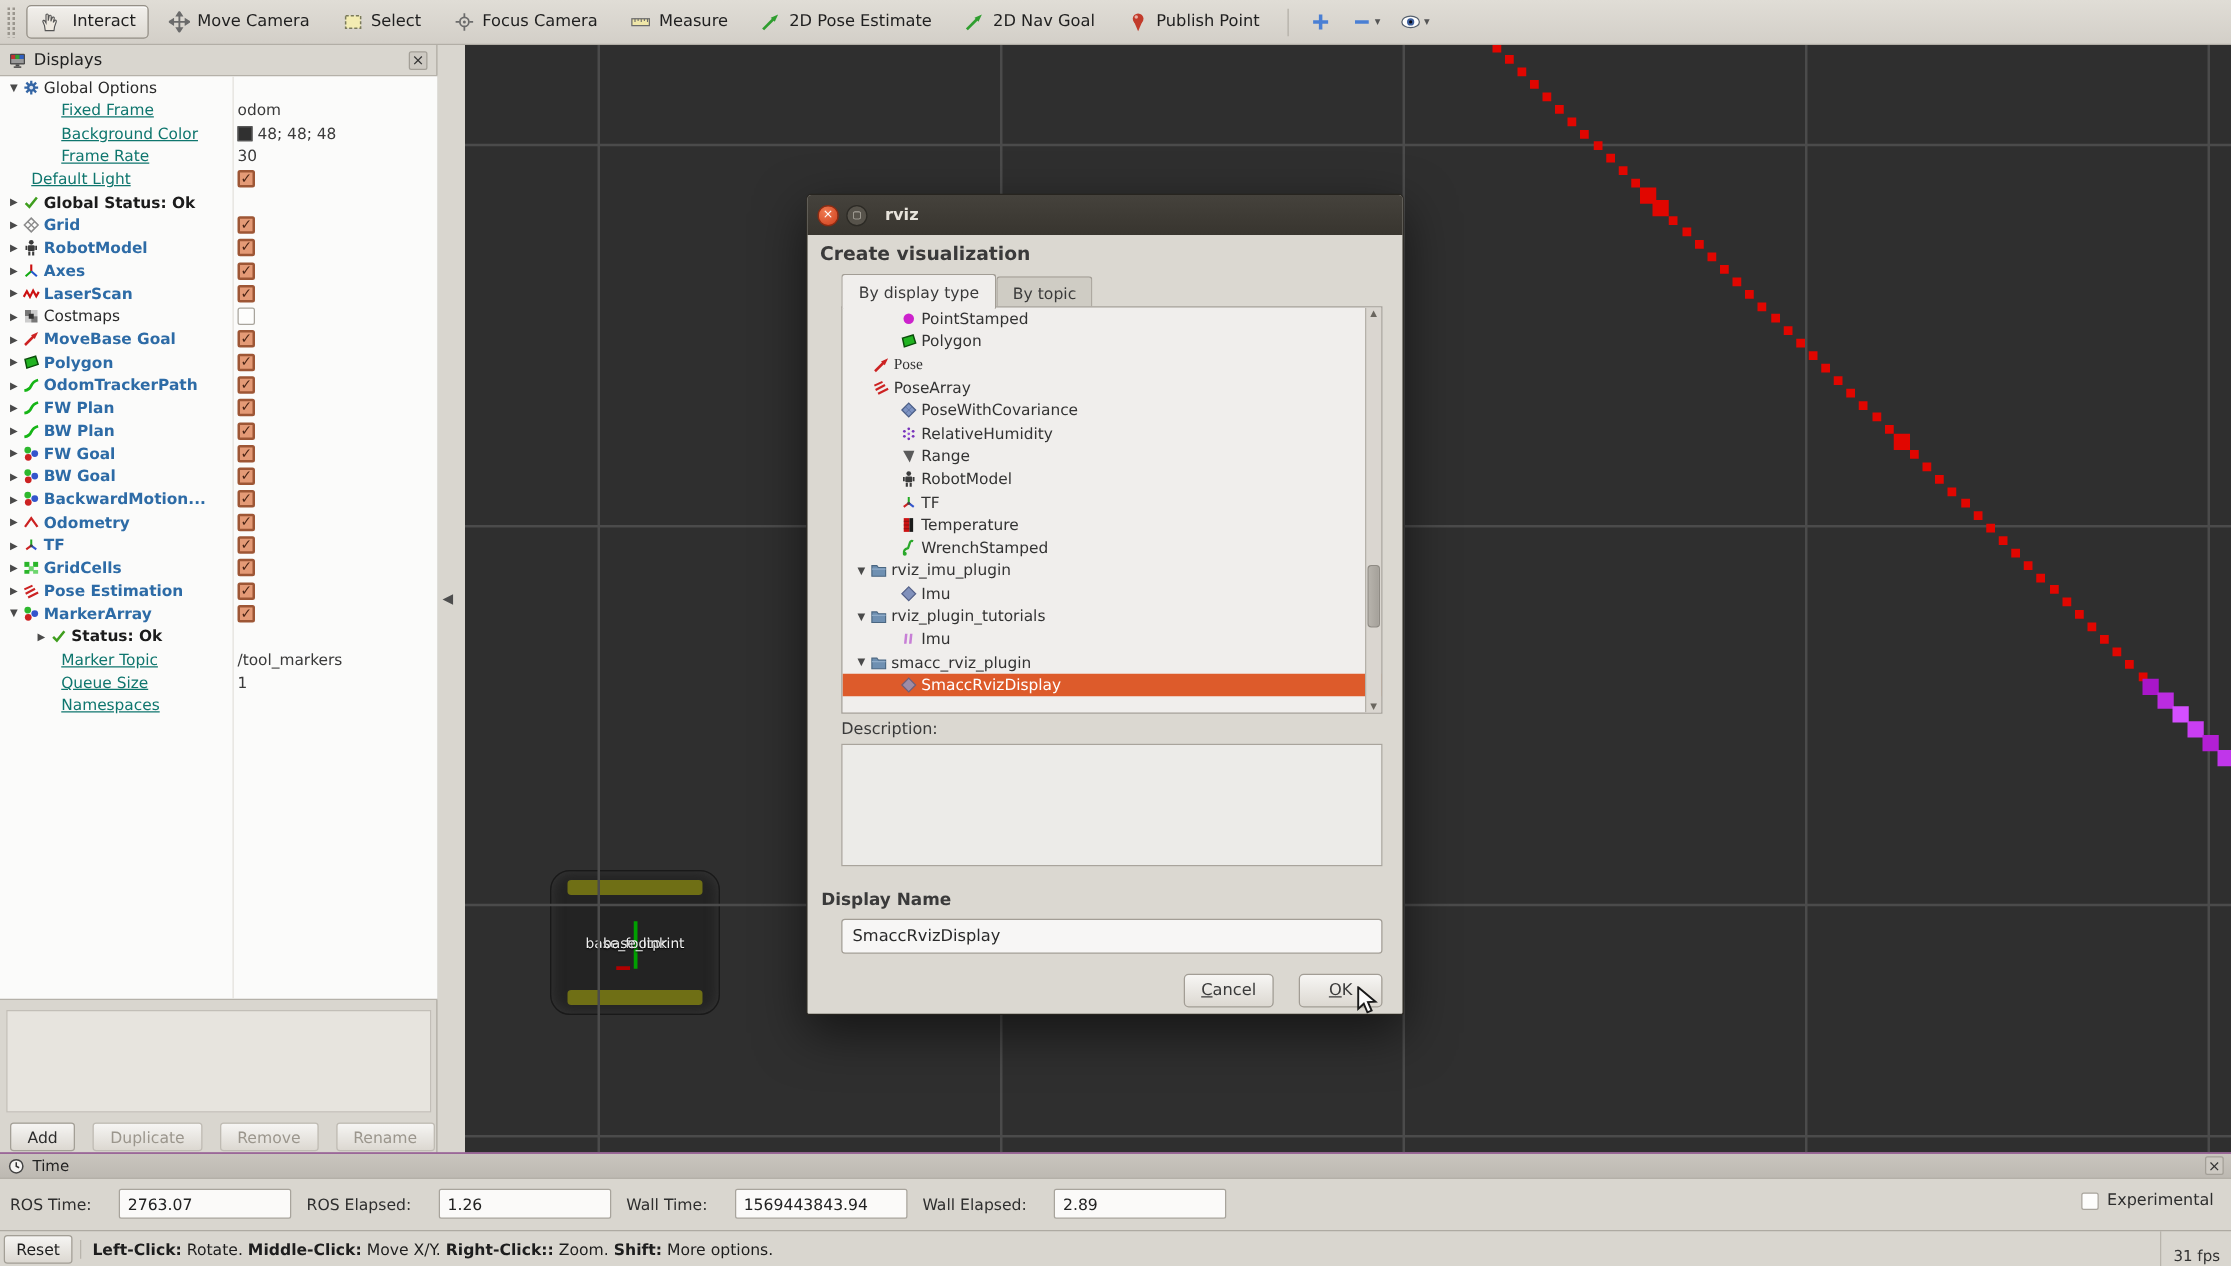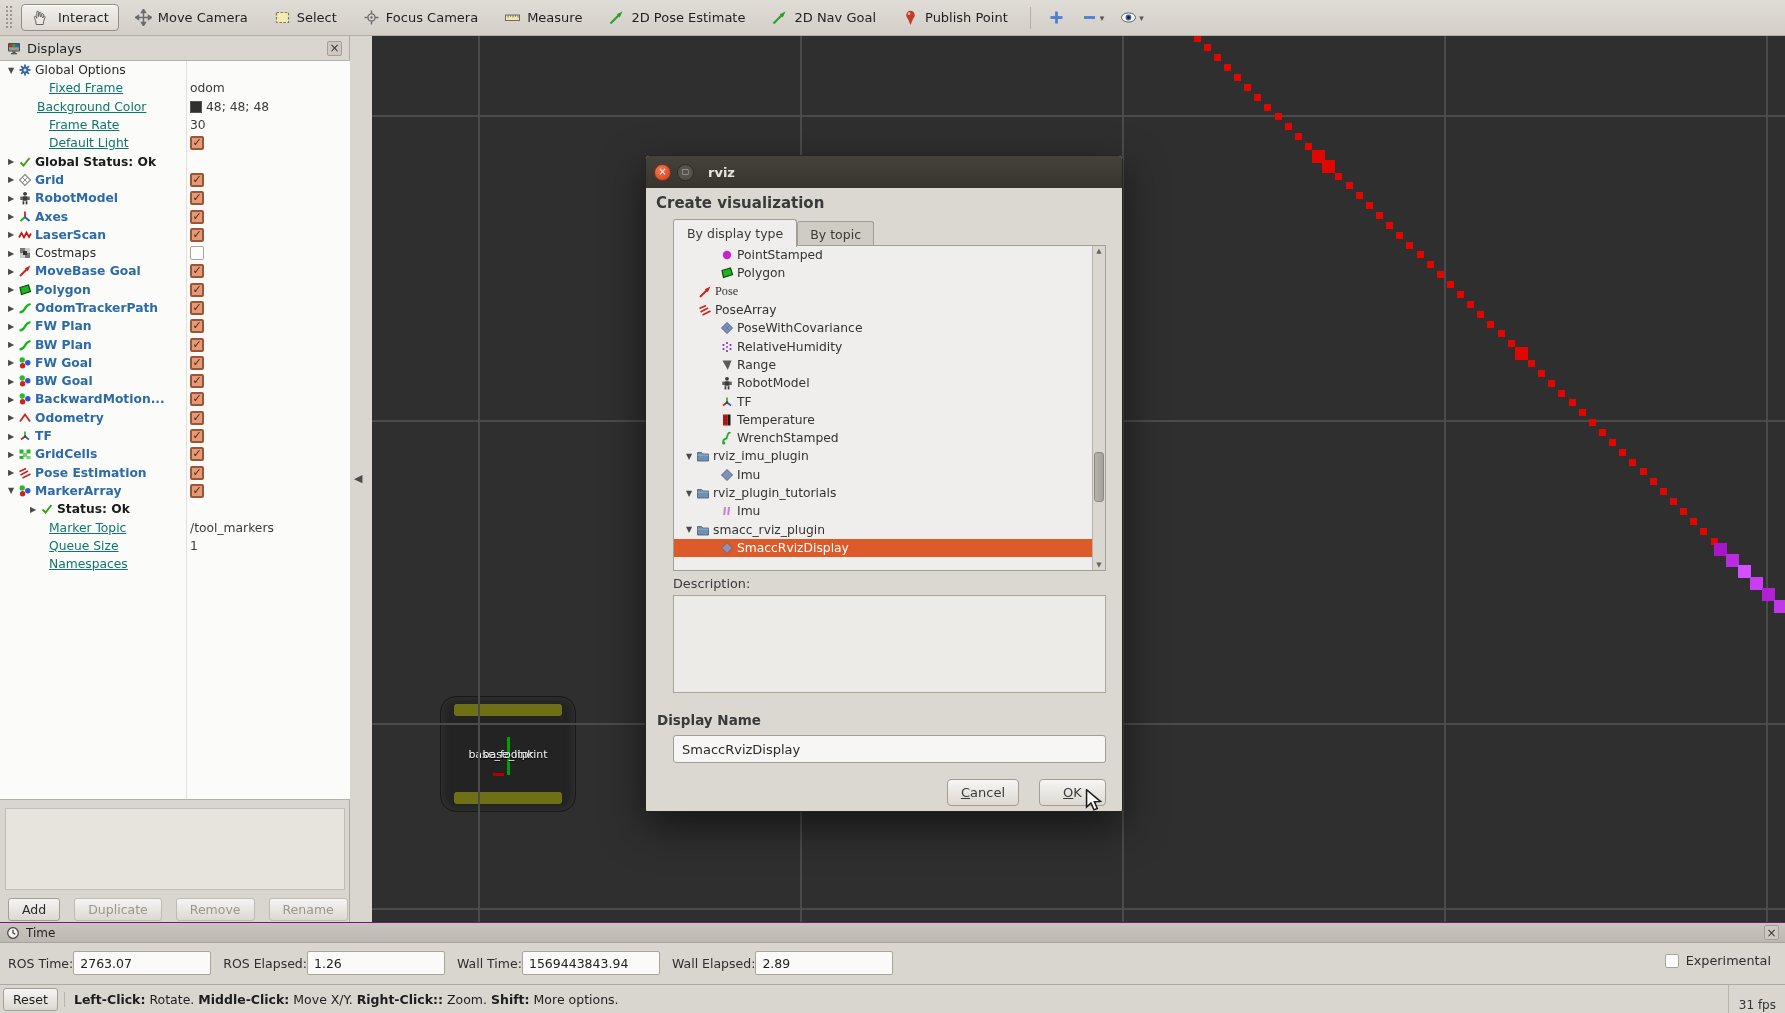--- a/index.html
+++ b/index.html
@@ -119,21 +119,21 @@
   #btn-cancel { right:103px; width:72px; }
   #btn-ok { right:16px; width:67px; }
 
   
   #time-panel { position:absolute; left:0; top:922px; width:1785px; height:62px;
     background:#d9d6cf; border-top:1px solid #701a75; }
   #time-header { height:20px; background:linear-gradient(#c9c5be,#bdb9b2);
     border-bottom:1px solid #a8a49c; display:flex; align-items:center; gap:6px;
     padding:0 6px; font-size:12px; color:#222; }
   #time-fields { display:flex; align-items:center; gap:12px; padding:8px 8px 0 8px; font-size:12.5px; }
-  .tfield { display:flex; align-items:center; gap:0; }
+  .tfield { display:flex; align-items:center; gap:22px; }
   .tbox { width:138px; height:24px; background:#fbfaf9; border:1px solid #a8a49c;
     border-radius:2px; display:flex; align-items:center; padding:0 6px; font-size:12.5px; color:#222; }
   #experimental { position:absolute; right:14px; top:30px; display:flex; align-items:center;
     gap:7px; font-size:12.8px; color:#2e2e2e; }
   .cb-plain { width:14px; height:14px; background:#fdfdfc; border:1px solid #a8a49c; border-radius:2px; }
 
   
   #status-bar { position:absolute; left:0; top:984px; width:1785px; height:29px;
     background:#d9d6cf; border-top:1px solid #aeaaa2; display:flex; align-items:center;
     padding:0 3px; font-size:12.5px; color:#1d1d1d; }
@@ -315,38 +315,38 @@
         </div>
         <div class="trow">
           <div class="tleft" style="padding-left: 46px;">
             <span class="tlabel prop">Fixed Frame</span>
           </div>
           <div class="tvalue">
             <span>odom</span>
           </div>
         </div>
         <div class="trow">
-          <div class="tleft" style="padding-left: 34px;">
+          <div class="tleft" style="padding-left: 46px;">
             <span class="tlabel prop">Background Color</span>
           </div>
           <div class="tvalue">
             <span class="swatch" style="background: rgb(48, 48, 48);"></span>
             <span>48; 48; 48</span>
           </div>
         </div>
         <div class="trow">
           <div class="tleft" style="padding-left: 46px;">
             <span class="tlabel prop">Frame Rate</span>
           </div>
           <div class="tvalue">
             <span>30</span>
           </div>
         </div>
         <div class="trow">
-          <div class="tleft" style="padding-left: 46px;">
+          <div class="tleft" style="padding-left: 22px;">
             <span class="tlabel prop">Default Light</span>
           </div>
           <div class="tvalue">
             <span class="checkbox">✓</span>
           </div>
         </div>
         <div class="trow">
           <div class="tleft" style="padding-left: 4px;">
             <span class="expander">▶</span>
             <span class="icon">

